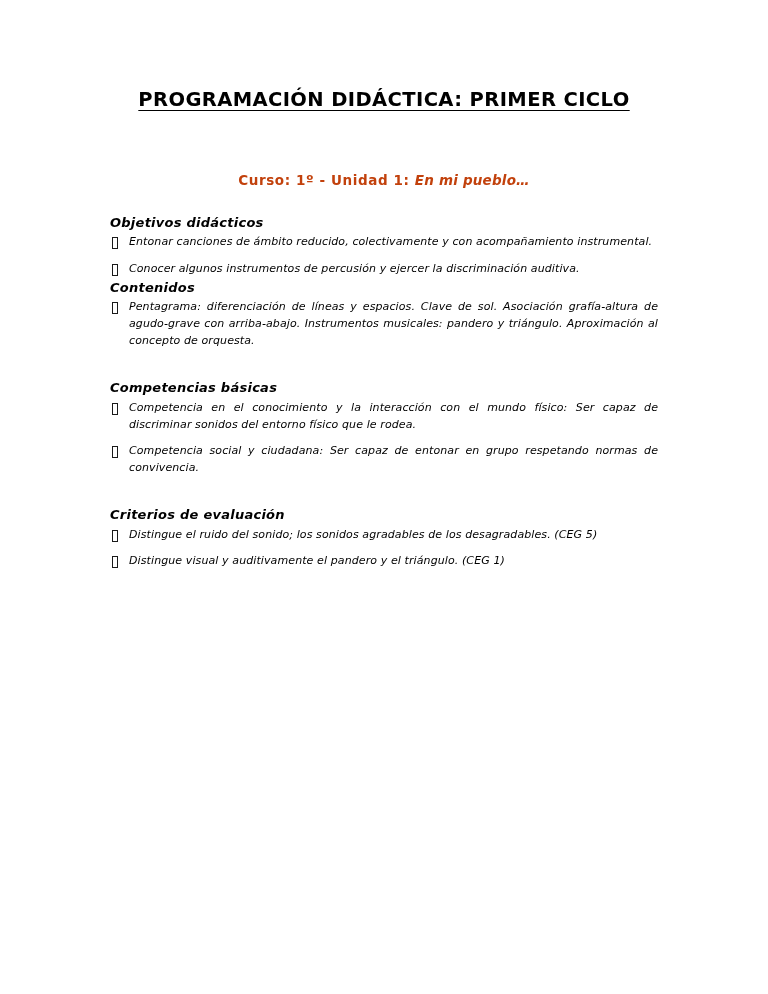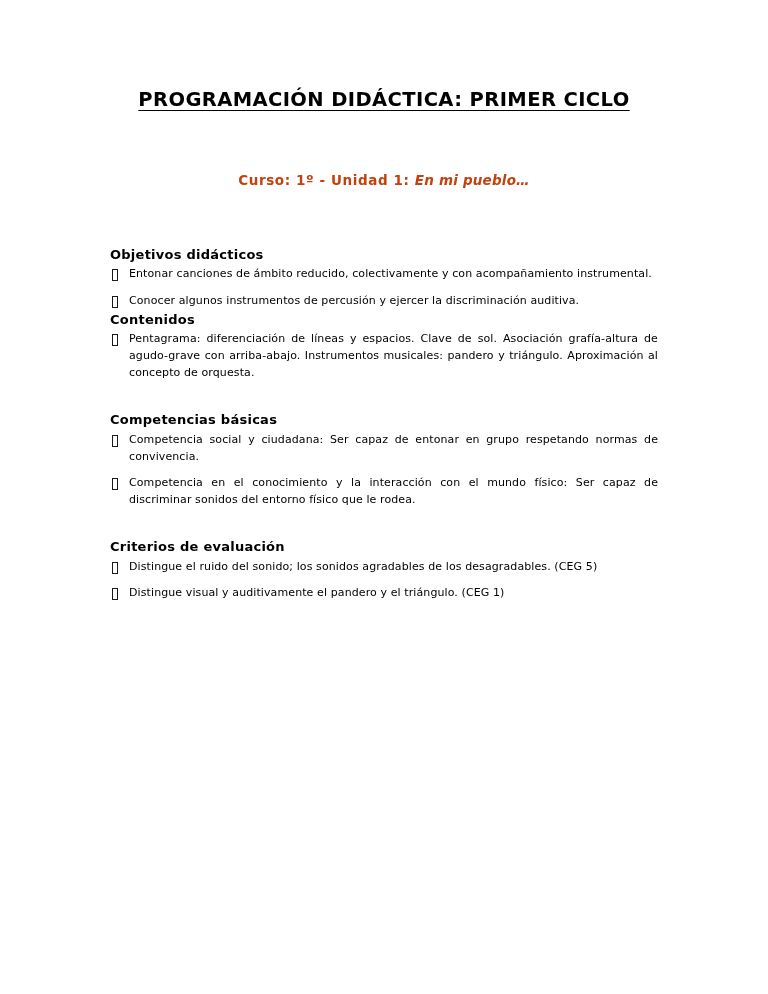--- a/index.html
+++ b/index.html
@@ -54,21 +54,22 @@
     top: 44px;
   }
   .doc-subtitle .unit-name {
     font-style: italic;
     letter-spacing: 0.2px;
   }
 
   
   .body-flow {
     position: relative;
-    top: 84px;
+    top: 52px;
+    font-style: italic;
   }
 
   .section-heading {
     font-size: 13px;
     font-weight: bold;
     letter-spacing: 0.25px;
     line-height: 1.35;
     margin: 0 0 2px 0;
   }
 
@@ -148,25 +149,25 @@
         <span class="bullet-text">Pentagrama: diferenciación de líneas y espacios. Clave de sol. Asociación grafía-altura de agudo-grave con arriba-abajo. Instrumentos musicales: pandero y triángulo. Aproximación al concepto de orquesta.</span>
       </li>
     </ul>
 
     <div class="block-gap"></div>
 
     <h2 class="section-heading">Competencias básicas</h2>
     <ul class="bullets">
       <li class="bullet-item">
         <span class="tofu-bullet"></span>
-        <span class="bullet-text">Competencia social y ciudadana: Ser capaz de entonar en grupo respetando normas de convivencia.</span>
+        <span class="bullet-text">Competencia en el conocimiento y la interacción con el mundo físico: Ser capaz de discriminar sonidos del entorno físico que le rodea.</span>
       </li>
       <li class="bullet-item">
         <span class="tofu-bullet"></span>
-        <span class="bullet-text">Competencia en el conocimiento y la interacción con el mundo físico: Ser capaz de discriminar sonidos del entorno físico que le rodea.</span>
+        <span class="bullet-text">Competencia social y ciudadana: Ser capaz de entonar en grupo respetando normas de convivencia.</span>
       </li>
     </ul>
 
     <div class="block-gap"></div>
 
     <h2 class="section-heading">Criterios de evaluación</h2>
     <ul class="bullets">
       <li class="bullet-item">
         <span class="tofu-bullet"></span>
         <span class="bullet-text">Distingue el ruido del sonido; los sonidos agradables de los desagradables. (CEG 5)</span>

